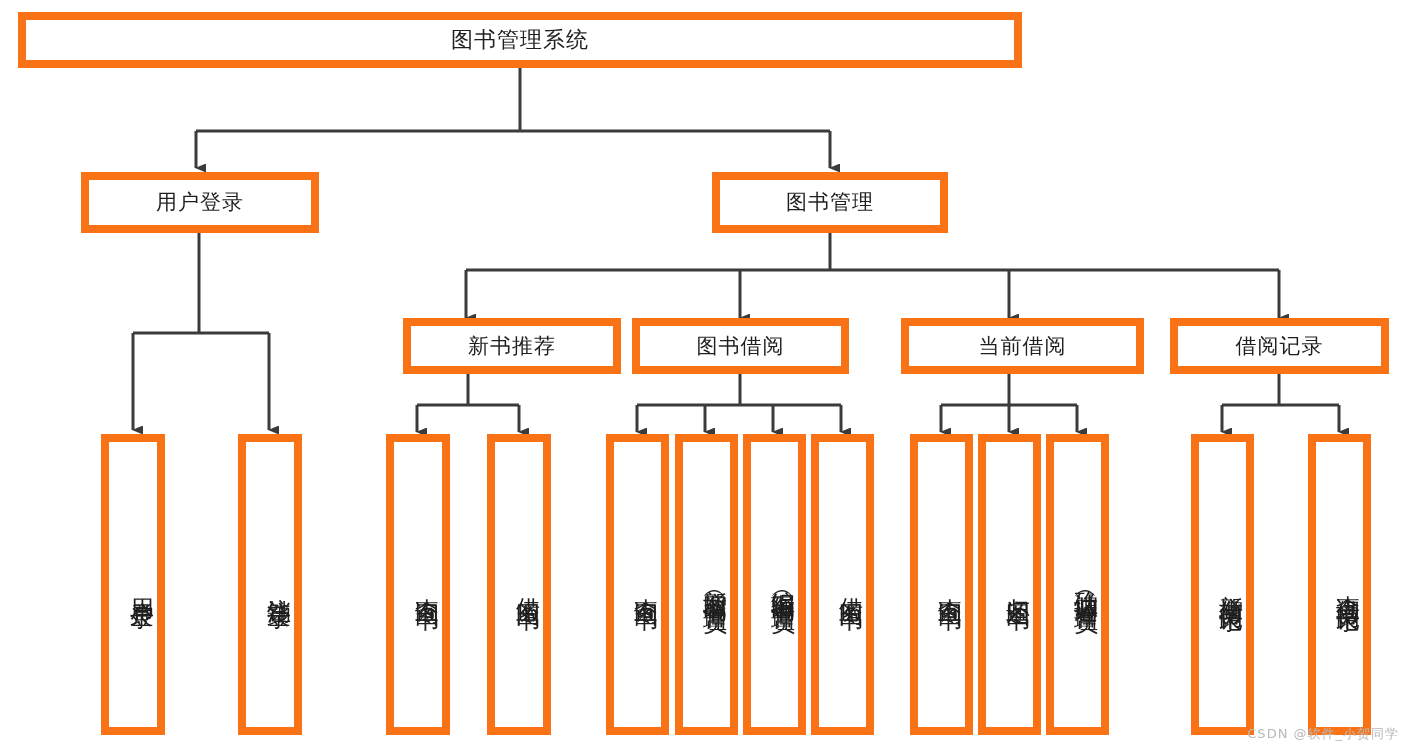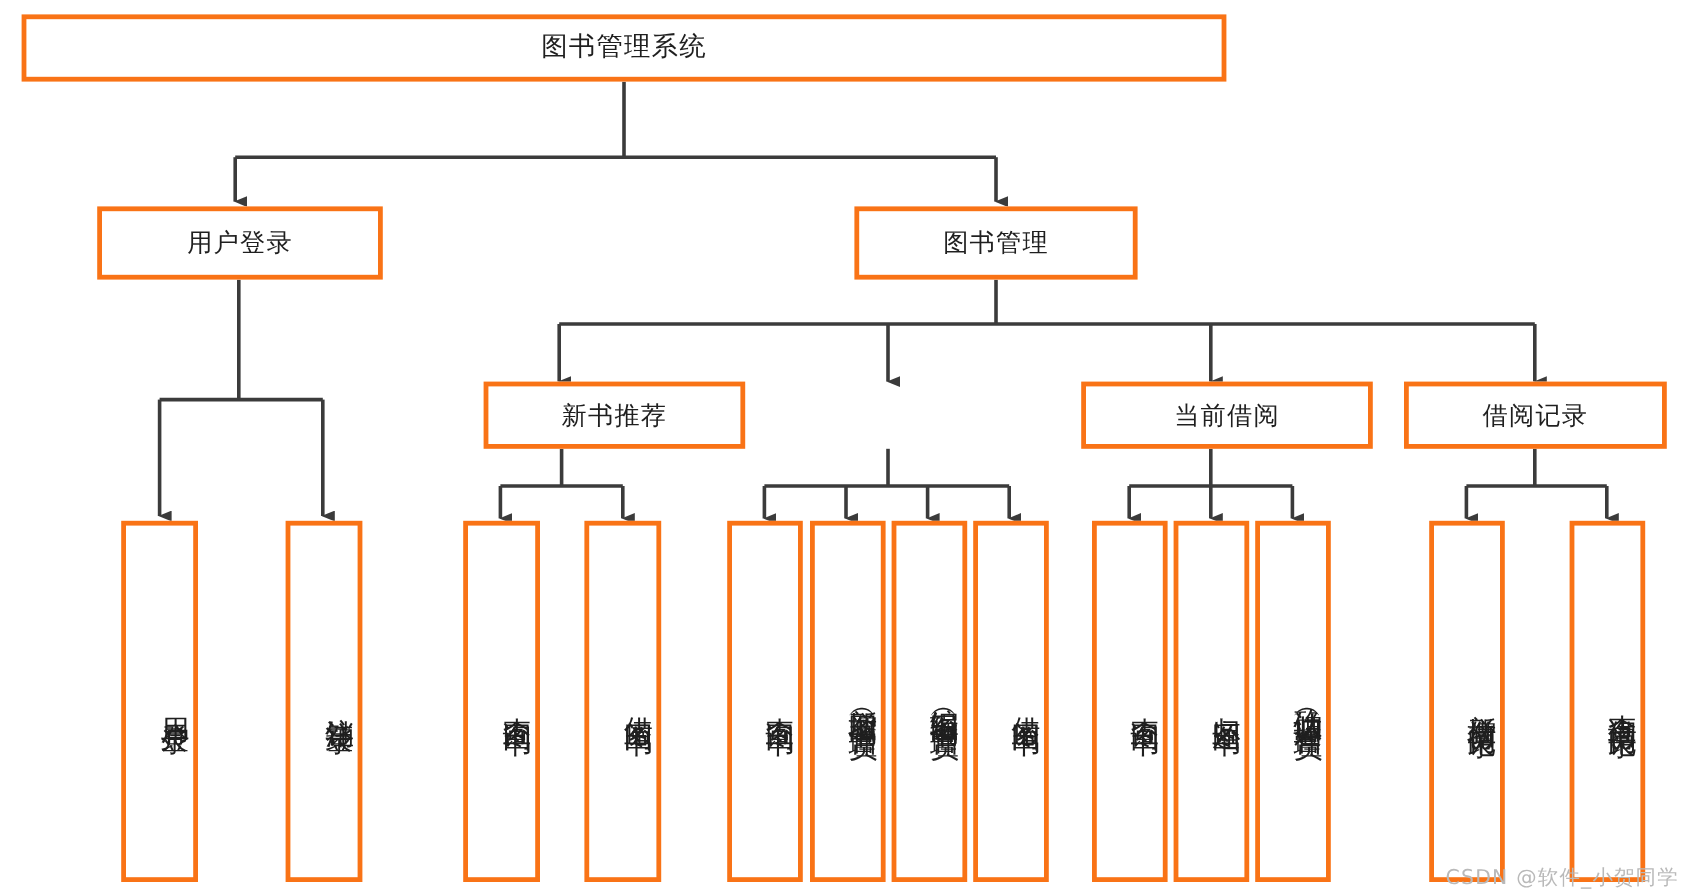--- a/index.html
+++ b/index.html
@@ -20,21 +20,21 @@
     position:absolute;
     left:0; top:0;
     width:1405px;
     height:747px;
     pointer-events:none;
   }
   .node{
     position:absolute;
     box-sizing:border-box;
     background:#ffffff;
-    border:4px solid #f97316;
+    border:8px solid #f97316;
     display:flex;
     align-items:center;
     justify-content:center;
     color:#1f1f1f;
     line-height:1.28;
   }
   
   .node.h{
     font-size:21px;
     letter-spacing:1px;
@@ -57,21 +57,21 @@
   .node.v > span{
     writing-mode:vertical-rl;
     text-orientation:upright;
     display:block;
     white-space:nowrap;
   }
   .watermark{
     position:absolute;
     right:6px;
     bottom:4px;
-    font-size:17px;
+    font-size:13px;
     color:#b9b9b9;
     letter-spacing:1px;
     white-space:nowrap;
     user-select:none;
   }
 </style>
 </head>
 <body>
 
 <div id="canvas">
@@ -136,20 +136,23 @@
   <div class="node h" style="left:81px; top:172px; width:238px; height:61px;">
     <span>用户登录</span>
   </div>
   <div class="node h" style="left:712px; top:172px; width:236px; height:61px;">
     <span>图书管理</span>
   </div>
 
   <div class="node h" style="left:360px; top:318px; width:218px; height:56px;margin-left:43px;">
     <span>新书推荐</span>
   </div>
+  <div class="node h" style="left:632px; top:318px; width:217px; height:56px;">
+    <span>图书借阅</span>
+  </div>
   <div class="node h" style="left:901px; top:318px; width:243px; height:56px;">
     <span>当前借阅</span>
   </div>
   <div class="node h" style="left:1170px; top:318px; width:219px; height:56px;">
     <span>借阅记录</span>
   </div>
 
   <div class="node v" style="left:101px; top:434px; width:64px; height:301px;">
     <span>用户登录</span>
   </div>

